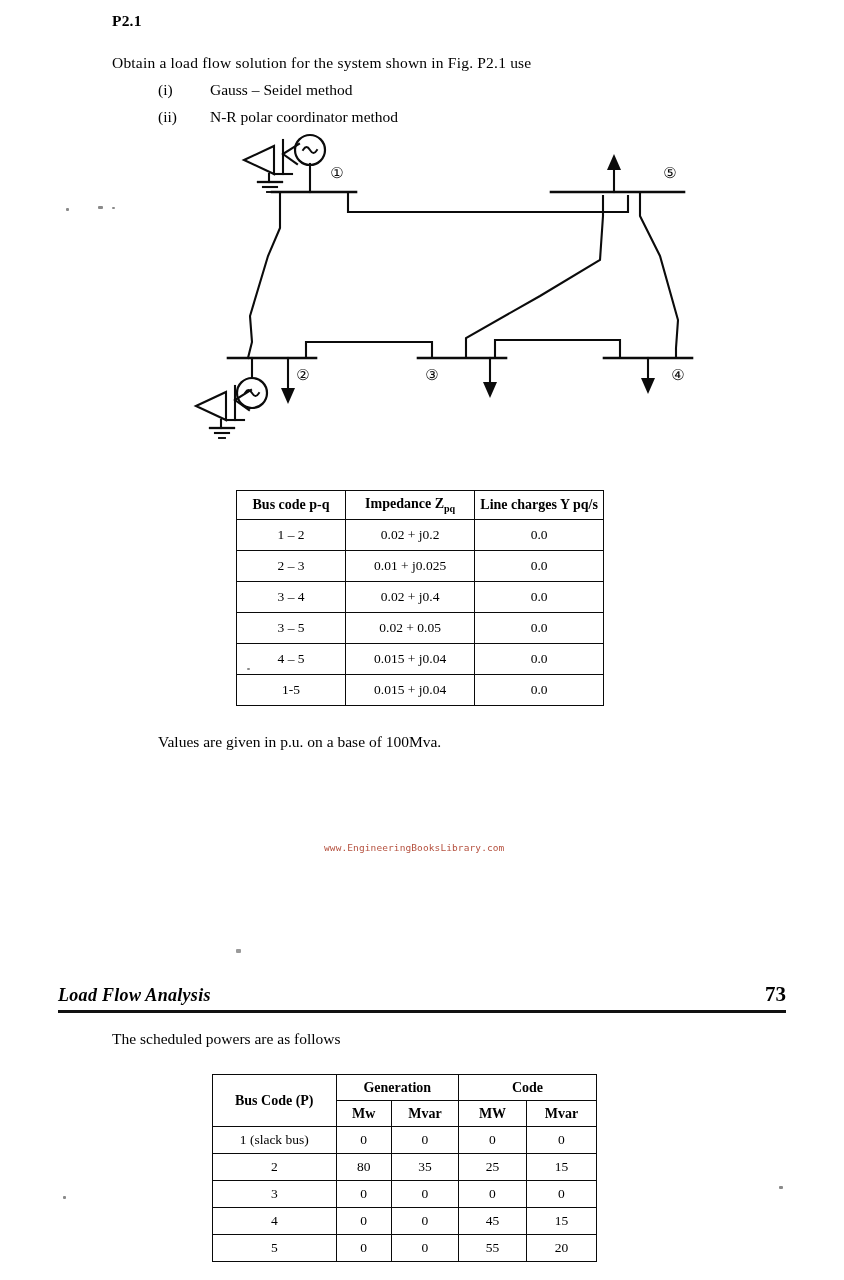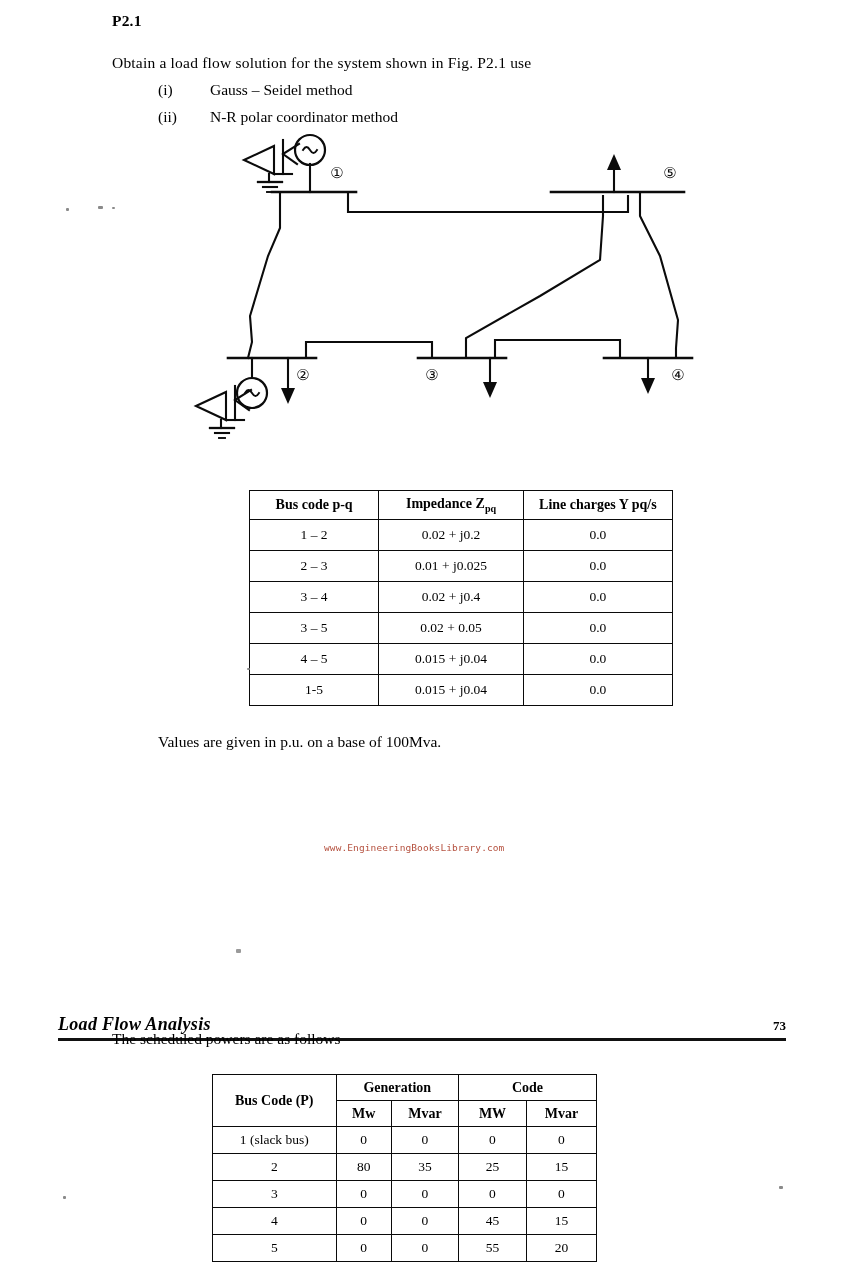--- a/index.html
+++ b/index.html
@@ -77,23 +77,23 @@
     text-align: center;
     padding: 0;
     font-weight: normal;
   }
   .data-table th {
     font-weight: bold;
     font-size: 14px;
   }
 
   #impedance-table {
-    left: 249px;
+    left: 236px;
     top: 490px;
-    width: 424px;
+    width: 368px;
   }
   #impedance-table th { height: 28px; }
   #impedance-table td { height: 30px; }
   #impedance-table .c0 { width: 134px; }
   #impedance-table .c1 { width: 148px; }
   #impedance-table .c2 { width: 154px; }
 
   #schedule-table {
     left: 212px;
     top: 1074px;
@@ -124,36 +124,35 @@
     font-size: 9.5px;
     color: #b5513f;
     letter-spacing: 0.1px;
   }
 
   .footer-header {
     position: absolute;
     left: 58px;
     top: 982px;
     width: 728px;
-    margin-top: 32px;
   }
   .footer-row {
     display: flex;
     justify-content: space-between;
     align-items: baseline;
   }
   .footer-title {
     font-weight: bold;
     font-style: italic;
     font-size: 18px;
     letter-spacing: 0.3px;
   }
   .footer-page {
     font-weight: bold;
-    font-size: 13px;
+    font-size: 21px;
   }
   .footer-rule {
     margin-top: 3px;
     height: 3px;
     background: #111111;
     width: 100%;
   }
   .scheduled-note {
     position: absolute;
     left: 112px;

